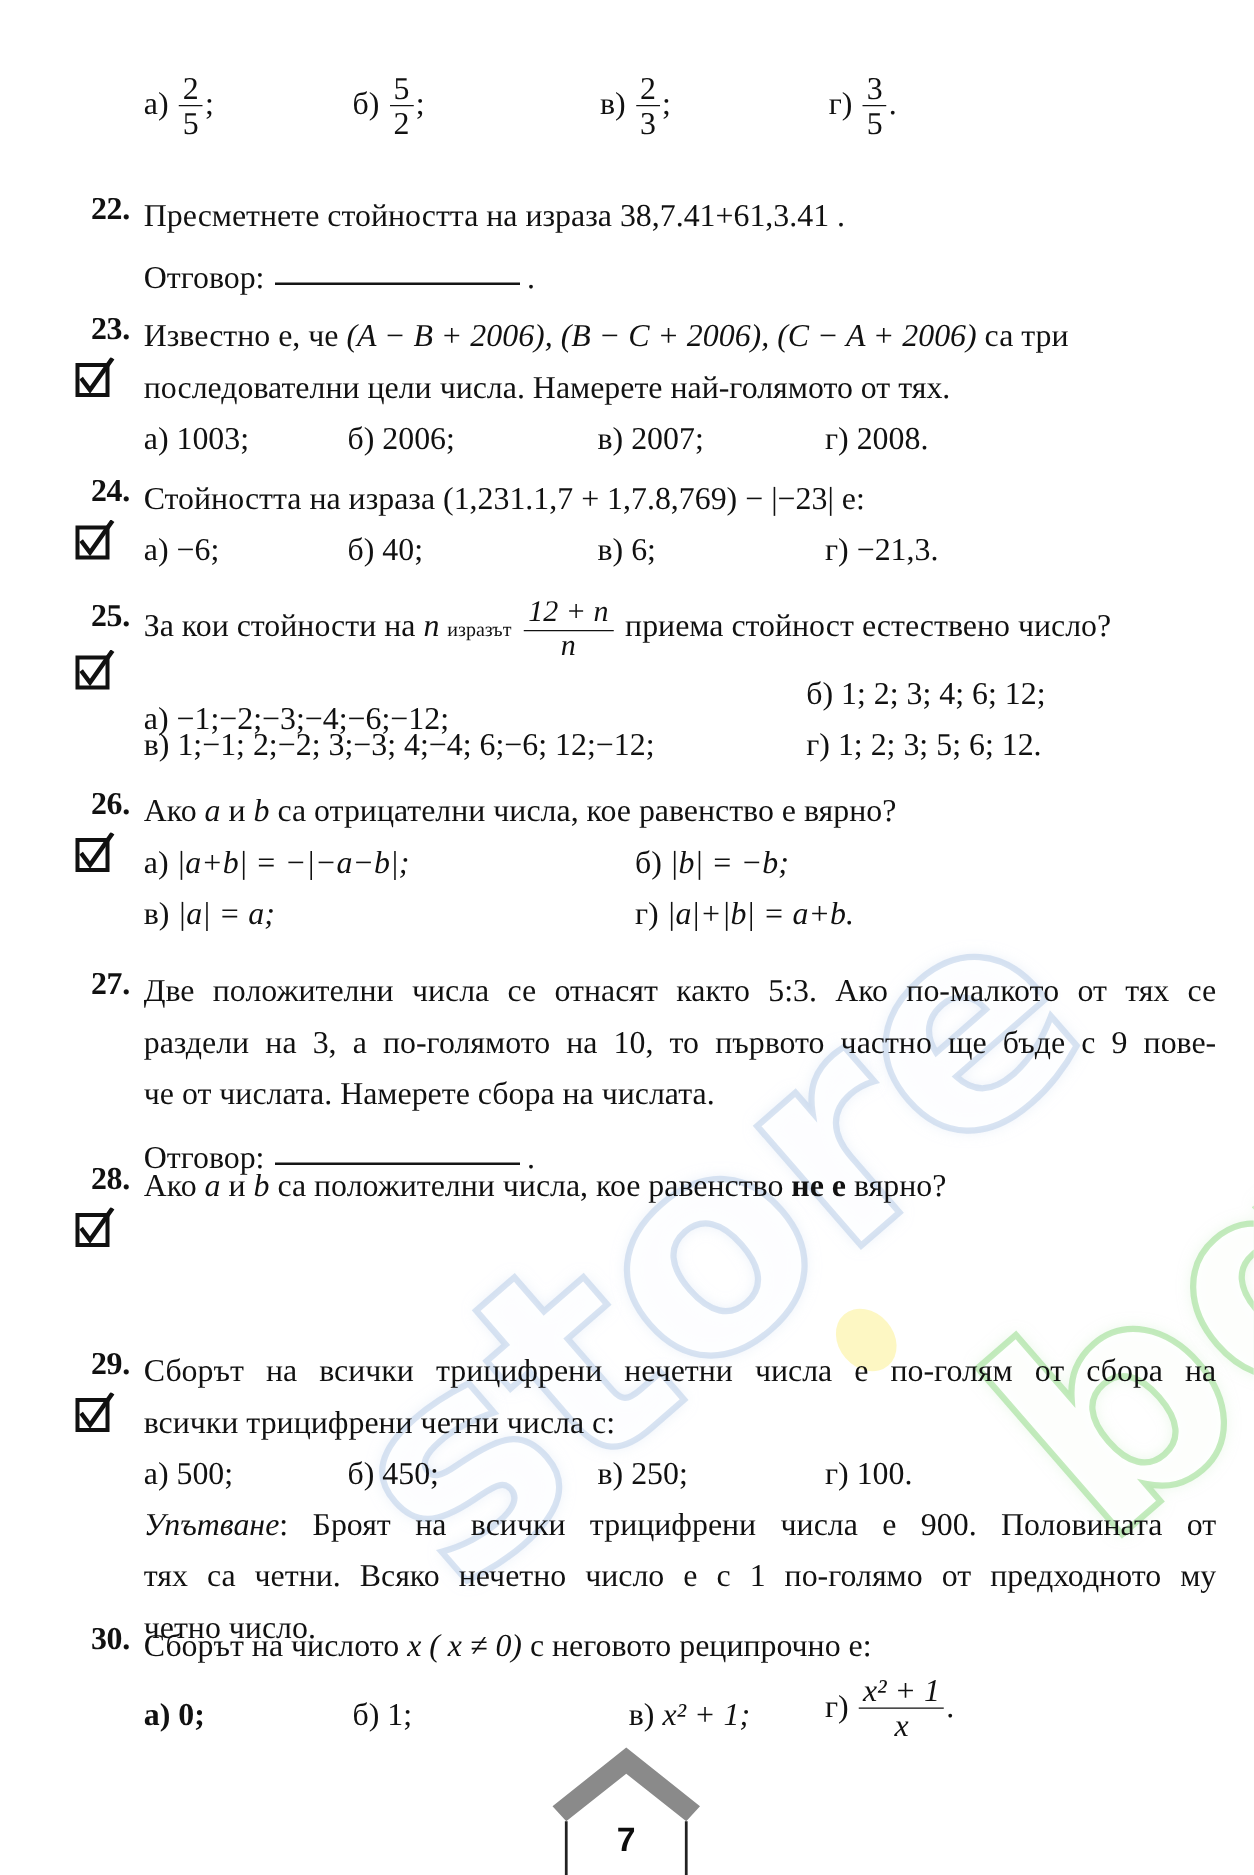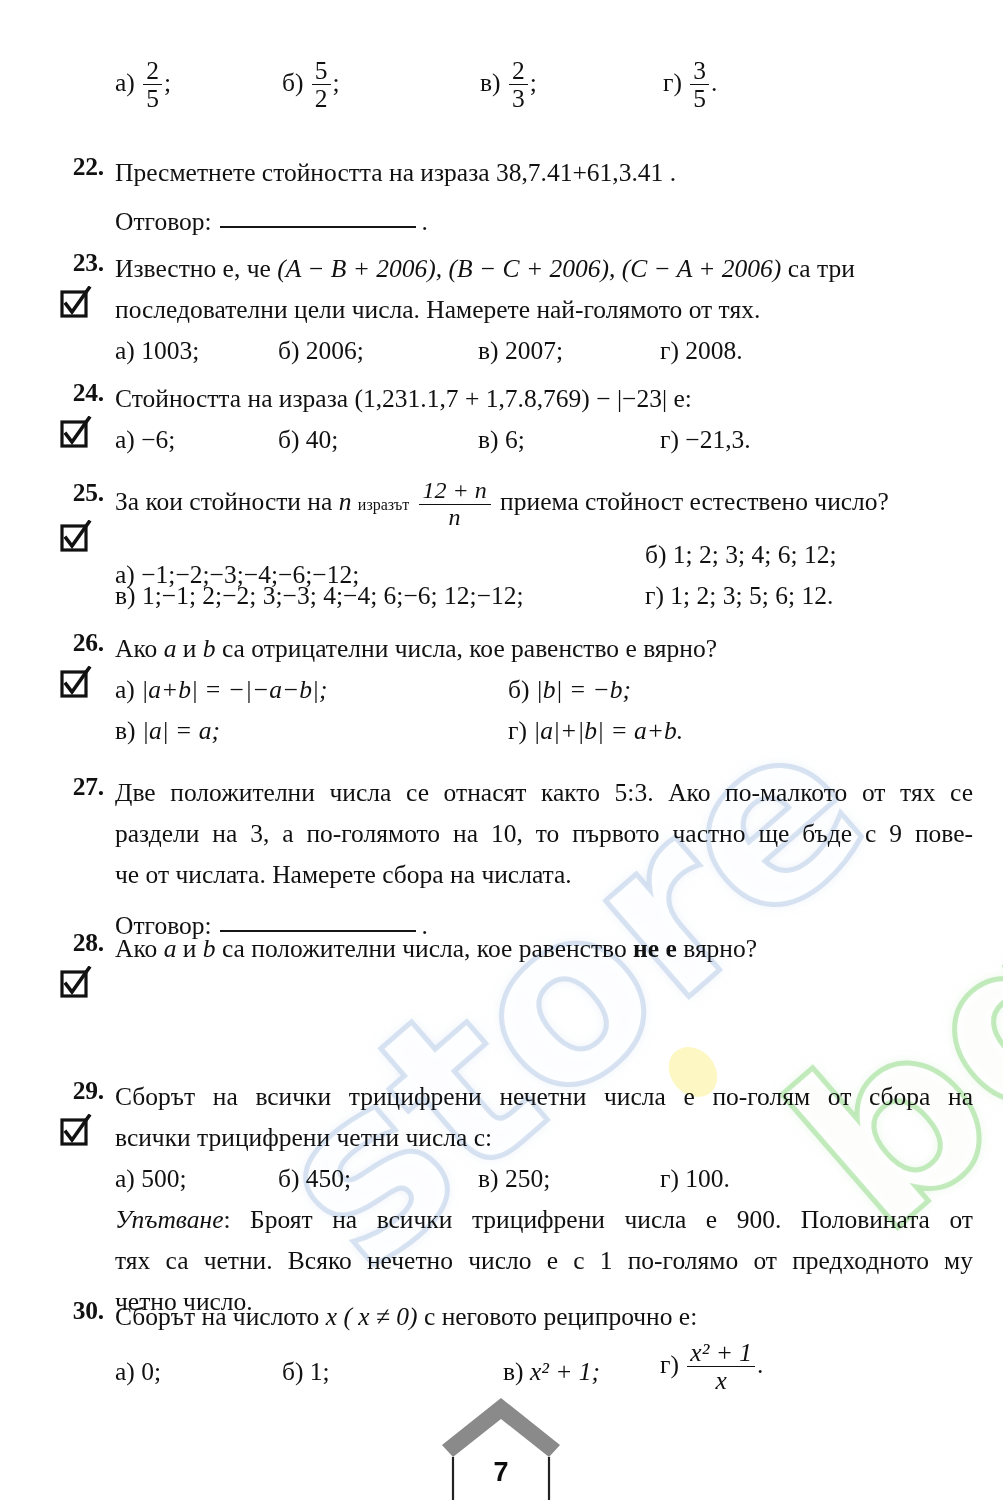--- a/index.html
+++ b/index.html
@@ -430,21 +430,21 @@
 
   <div class="qblock" style="top:1296px;">
     <div class="qnum">30.</div>
     <div class="qbody">
       <div class="line">
         <span>Сборът на числото</span>
         <span class="ital">x ( x ≠ 0)</span>
         <span>с неговото реципрочно е:</span>
       </div>
       <div class="optrow" style="height:76px;">
-        <div class="opt" style="left:0px;top:14px;">
+        <div class="opt" style="left:0px;top:14px;font-weight:bold;">
           <span>а)</span> <span>0;</span>
         </div>
         <div class="opt" style="left:167px;top:14px;">
           <span>б)</span> <span>1;</span>
         </div>
         <div class="opt ital" style="left:388px;top:14px;">
           <span class="mn">в)</span> <span>x² + 1;</span>
         </div>
         <div class="opt" style="left:545px;top:2px;line-height:24px;">
           <span>г)</span>

